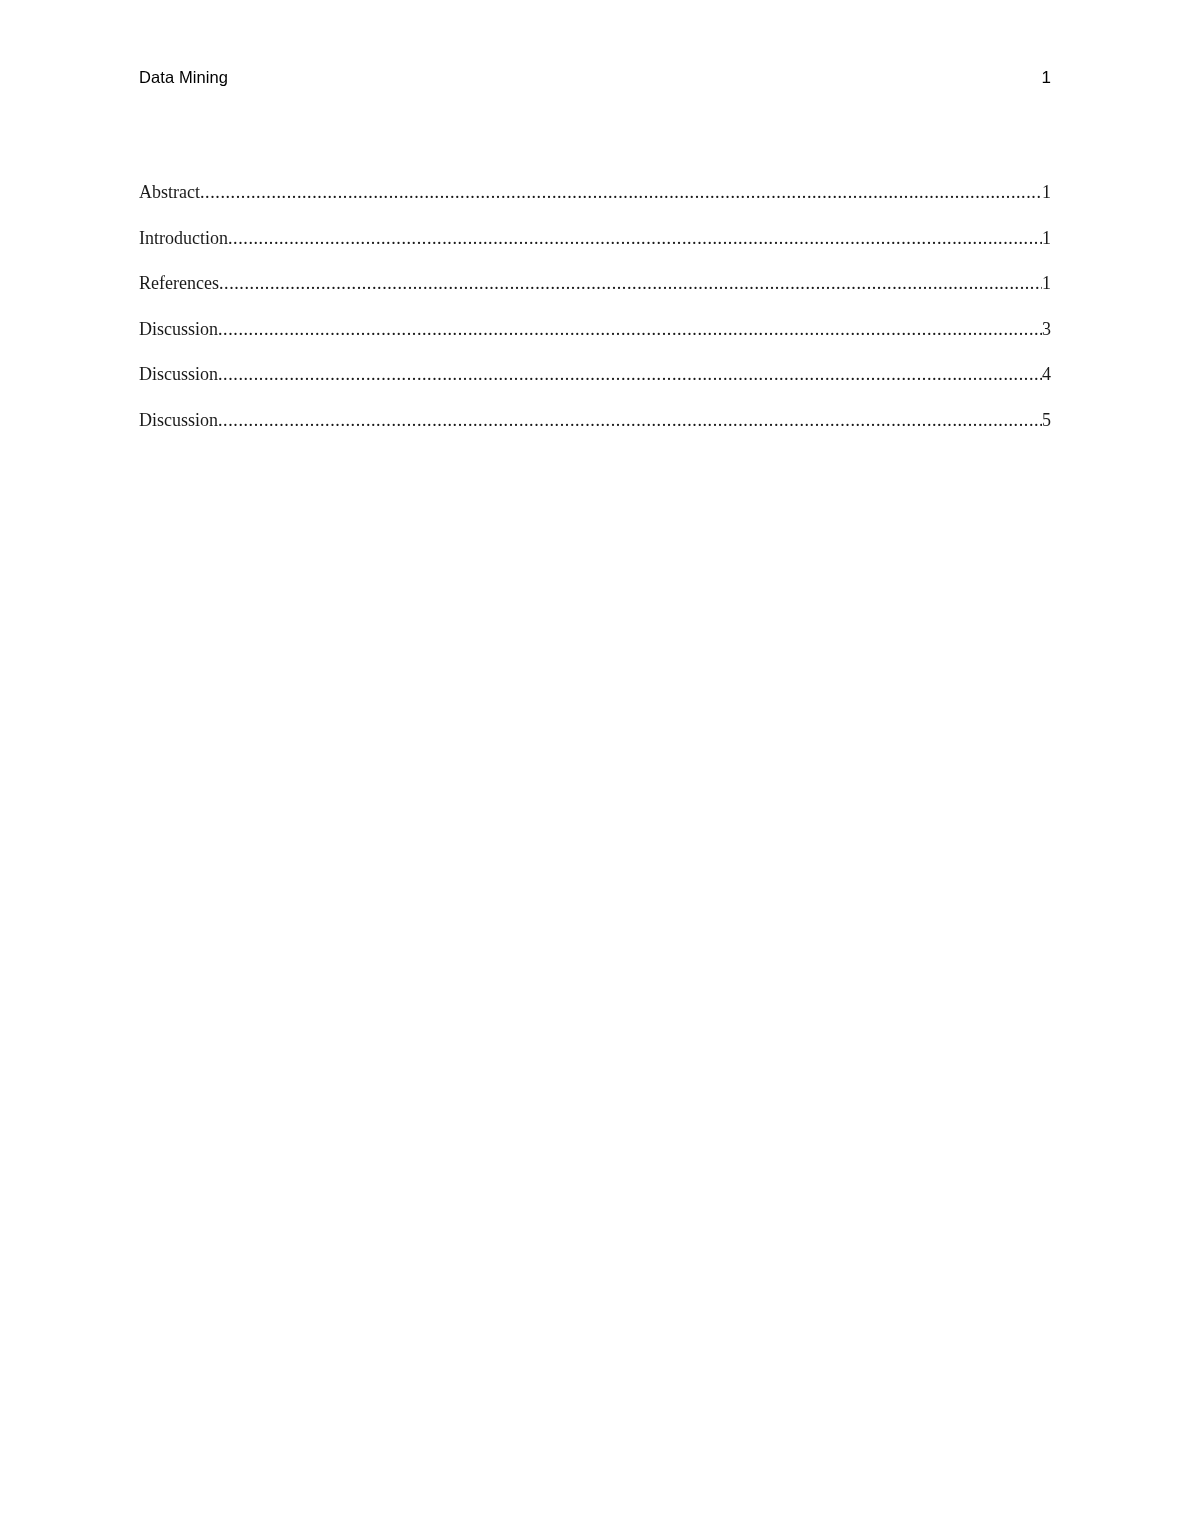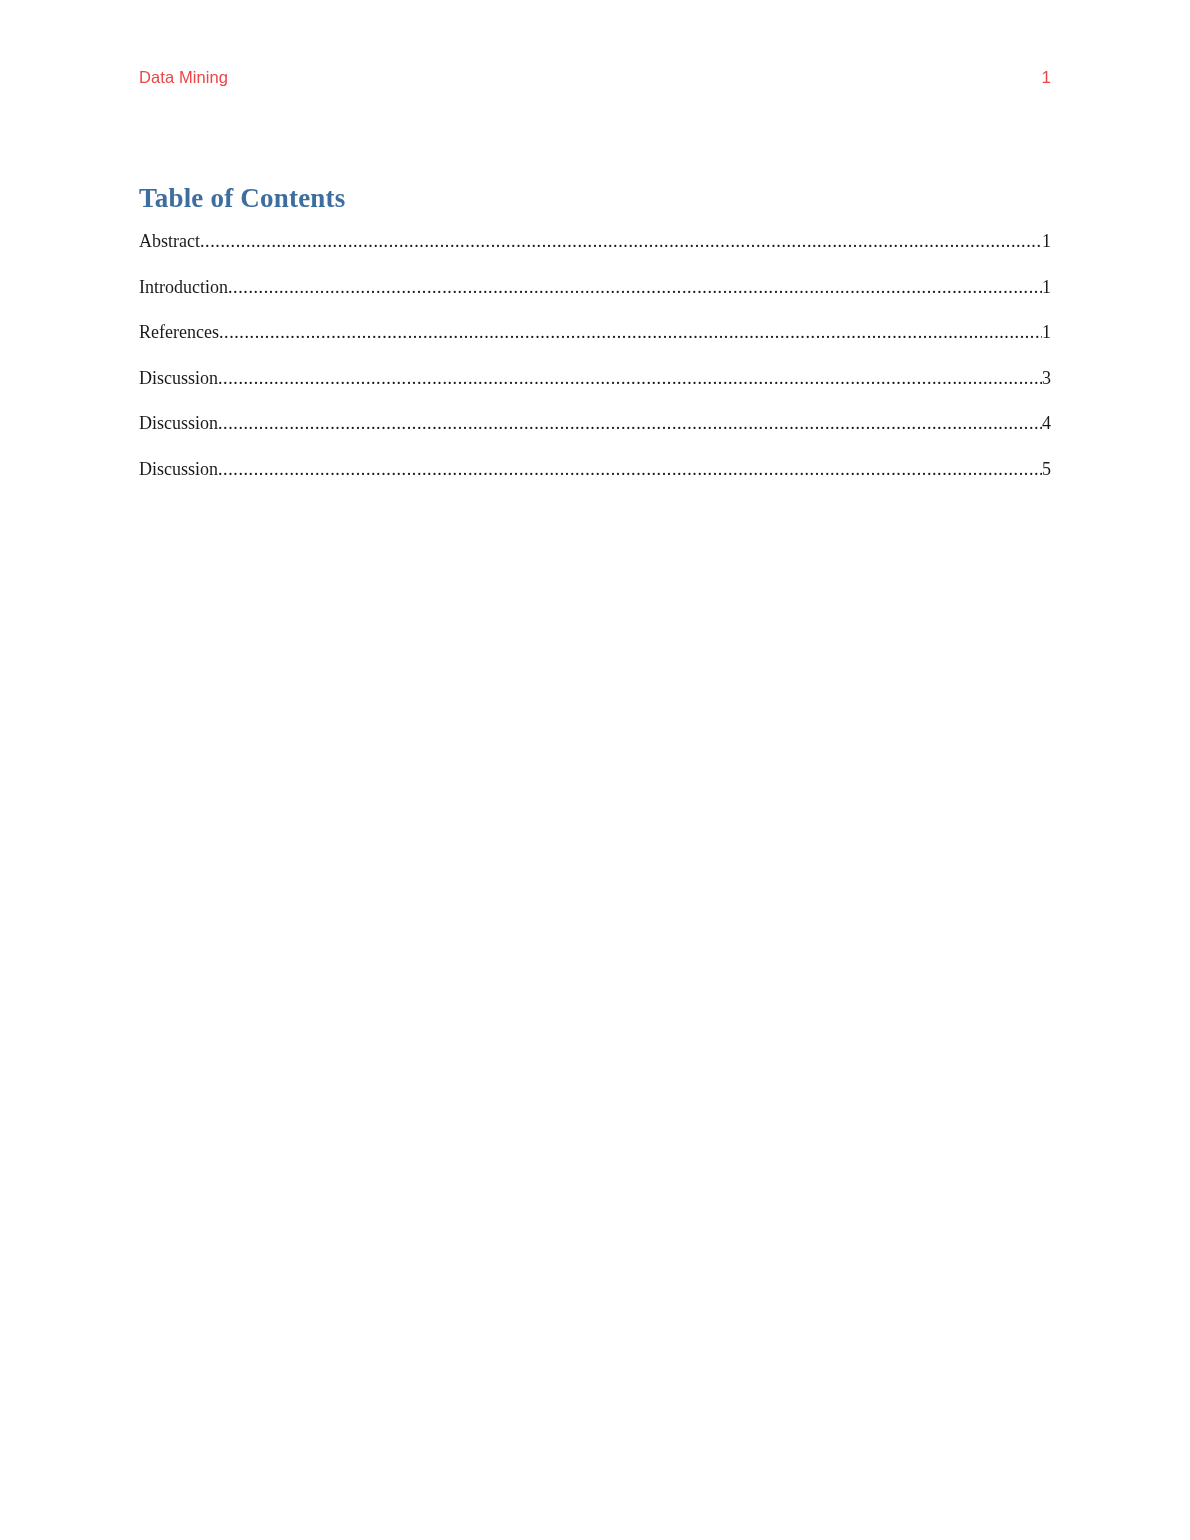--- a/index.html
+++ b/index.html
@@ -19,21 +19,21 @@
   .header {
     position: absolute;
     top: 68px;
     left: 139px;
     right: 139px;
     display: flex;
     justify-content: space-between;
     align-items: baseline;
     font-family: "Liberation Sans", sans-serif;
     font-size: 16.5px;
-    color: #ef4444;
+    color: #000000;
   }
   .header-title {
     letter-spacing: 0.1px;
   }
   .header-page {
     font-size: 17px;
   }
   .toc {
     position: absolute;
     top: 183px;
@@ -83,21 +83,20 @@
 <body>
 
 <div class="page">
 
   <div class="header">
     <span class="header-title">Data Mining</span>
     <span class="header-page">1</span>
   </div>
 
   <div class="toc">
-    <h1 class="toc-heading">Table of Contents</h1>
 
     <ul class="toc-list">
       <li class="toc-row">
         <span class="toc-label">Abstract</span>
         <span class="toc-dots">..................................................................................................................................................................................................</span>
         <span class="toc-pagenum">1</span>
       </li>
       <li class="toc-row">
         <span class="toc-label">Introduction</span>
         <span class="toc-dots">..................................................................................................................................................................................................</span>

